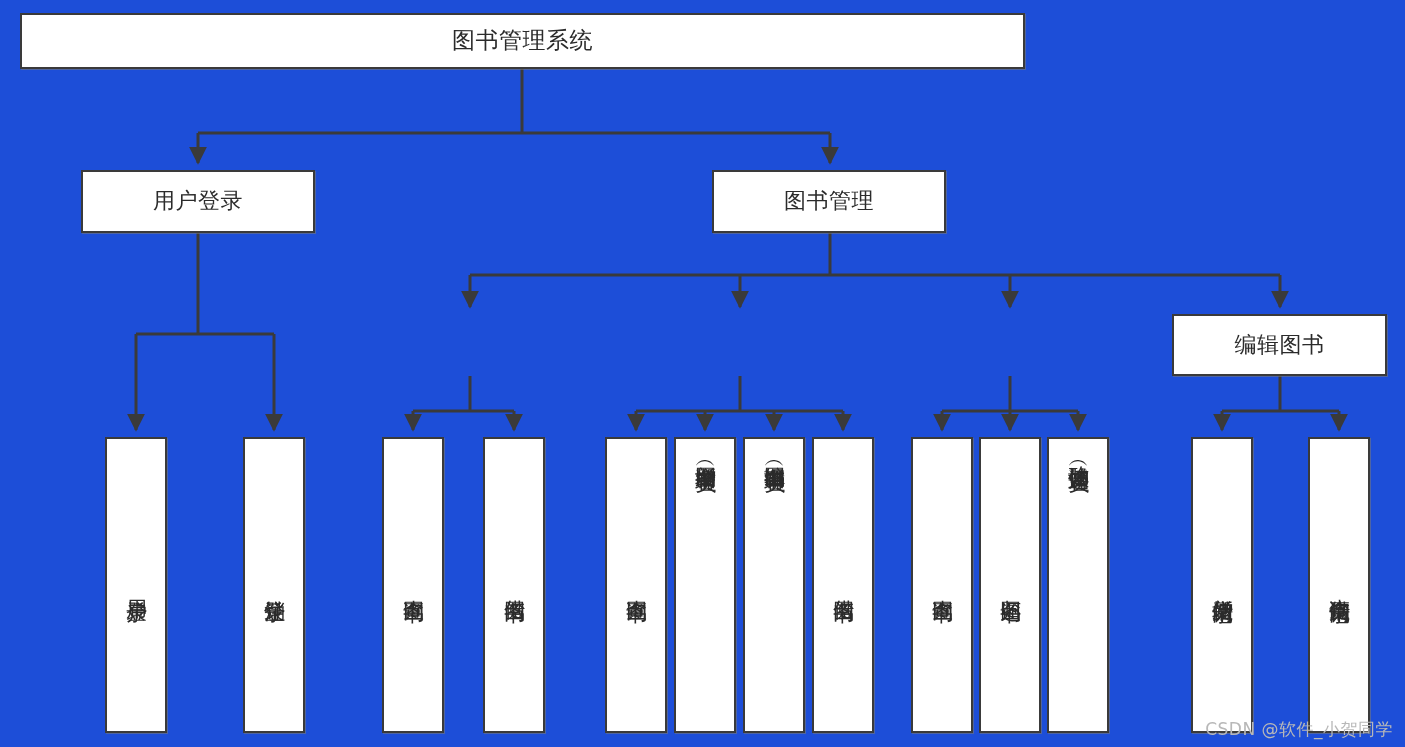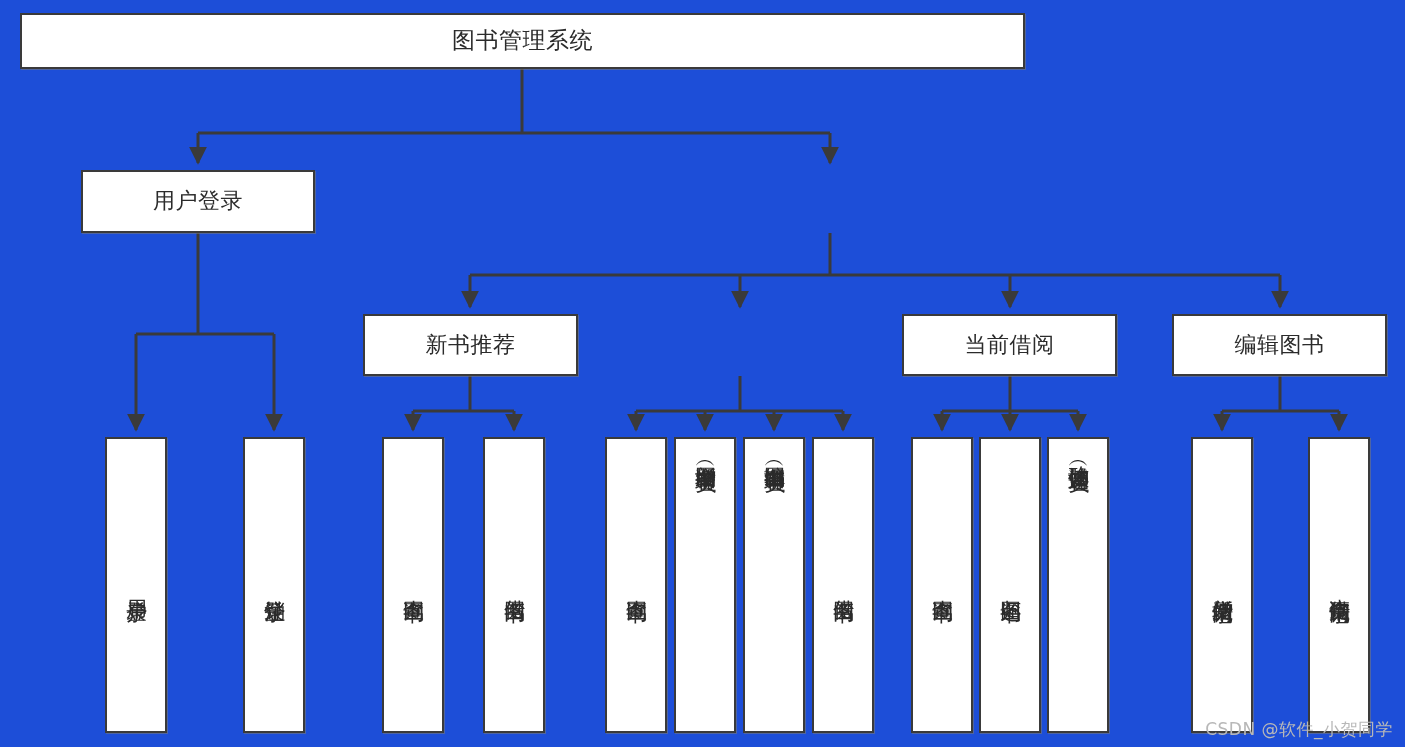--- a/index.html
+++ b/index.html
@@ -133,29 +133,26 @@
   </svg>
 
   <div class="node node-h node-root" style="left:20px; top:13px; width:1005px; height:56px;">
     <span class="label">图书管理系统</span>
   </div>
 
   <div class="node node-h" style="left:81px; top:170px; width:234px; height:63px;">
     <span class="label">用户登录</span>
   </div>
 
-
-  <div class="node node-h" style="left:363px; top:314px; width:215px; height:62px;">
-    <span class="label">新书推荐</span>
-  </div>
-
-
-  <div class="node node-h" style="left:902px; top:314px; width:215px; height:62px;">
-    <span class="label">当前借阅</span>
-  </div>
+  <div class="node node-h" style="left:712px; top:170px; width:234px; height:63px;">
+    <span class="label">图书管理</span>
+  </div>
+
+
+
 
   <div class="node node-h" style="left:1172px; top:314px; width:215px; height:62px;">
     <span class="label">编辑图书</span>
   </div>
 
   <div class="node node-v leaf-short" style="left:105px; top:437px; width:62px; height:296px;">
     <span class="label">用户登录</span>
   </div>
 
   <div class="node node-v leaf-short" style="left:243px; top:437px; width:62px; height:296px;">

